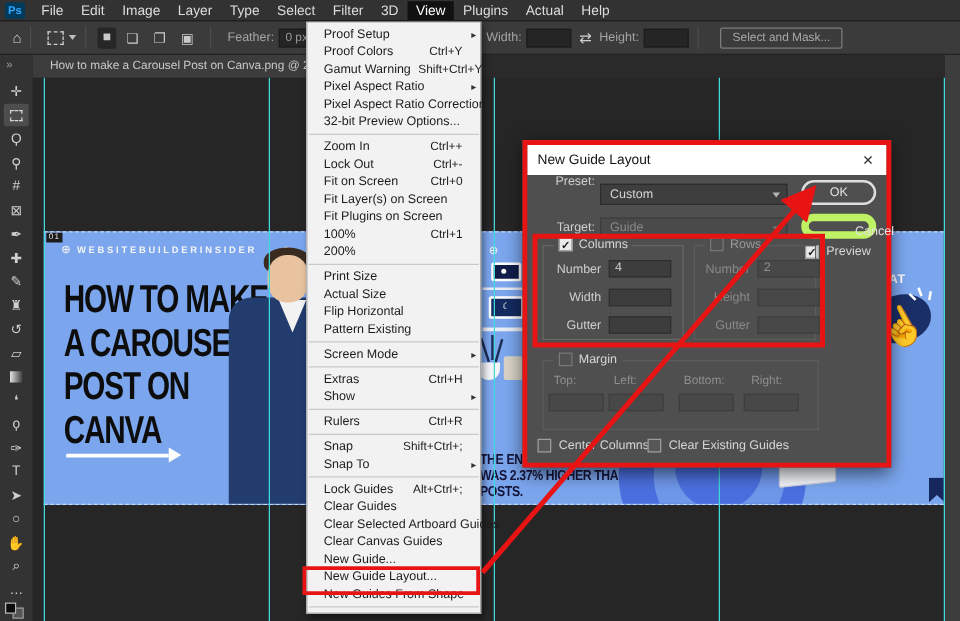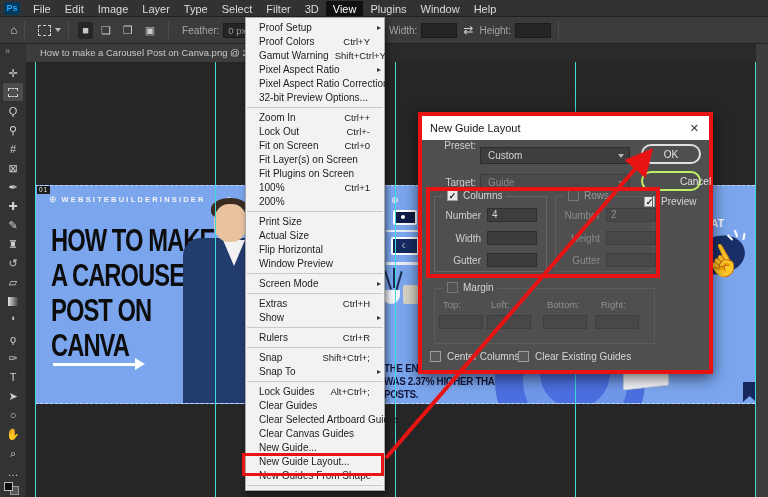--- a/index.html
+++ b/index.html
@@ -164,21 +164,21 @@
   }
   .dd .dcaret { position:absolute; right:5px; top:6px; width:0; height:0;
     border-left:3.5px solid transparent; border-right:3.5px solid transparent; border-top:4px solid #b5b5b5; }
   .dd.disabled { background:#4a4a4a; border-color:#3c3c3c; color:#8a8a8a; }
   .dd.disabled .dcaret { border-top-color:#757575; }
   .pill {
     position:absolute; width:60px; height:20px; border-radius:10px; text-align:center;
     line-height:18px; color:#e3e3e3; font-size:10px; background:#4f4f4f;
   }
   .pill.primary { border:2px solid #dedede; }
-  .pill.normal  { border:2px solid #bef264;padding-left:37px; }
+  .pill.normal  { border:6px solid #bef264;padding-left:37px; }
   .cb { display:inline-block; width:11px; height:11px; border:1px solid #9d9d9d; background:#575757;
         font-size:9px; line-height:10px; text-align:center; color:#1a1a1a; font-weight:bold; vertical-align:middle; }
   .cb.checked { background:#e9e9e9; }
   .cb.dim { border-color:#777; background:#515151; }
   .fieldset { position:absolute; border:1px solid #666; }
   .fieldset.dim { border-color:#5c5c5c; }
   .legend { position:absolute; top:-7px; left:8px; background:#4f4f4f; padding:0 4px;
             display:flex; align-items:center; gap:5px; font-size:10px; }
   .legend .lt { color:#d6d6d6; }
   .fieldset.dim .legend .lt { color:#9a9a9a; }
@@ -206,21 +206,21 @@
         <div class="mb-item">File</div>
         <div class="mb-item">Edit</div>
         <div class="mb-item">Image</div>
         <div class="mb-item">Layer</div>
         <div class="mb-item">Type</div>
         <div class="mb-item">Select</div>
         <div class="mb-item">Filter</div>
         <div class="mb-item">3D</div>
         <div class="mb-item active">View</div>
         <div class="mb-item">Plugins</div>
-        <div class="mb-item">Window</div>
+        <div class="mb-item">Actual</div>
         <div class="mb-item">Help</div>
       </div>
   </div>
 
   <div id="optionsbar">
     <span class="ob-icon">⌂</span>
     <span class="ob-sep"></span>
     <span class="marquee-mini"></span>
     <span class="caret"></span>
     <span class="ob-sep"></span>
@@ -233,20 +233,21 @@
     <span class="ob-sep"></span>
     <span class="ob-label">Feather:</span>
     <span class="ob-field" style="width:42px;">0 px</span>
     <span id="ob-right">
       <span class="ob-label">Width:</span>
       <span class="ob-field" style="width:34px;"></span>
       <span class="ob-icon" style="margin-left:6px;">⇄</span>
       <span class="ob-label">Height:</span>
       <span class="ob-field" style="width:34px;"></span>
       <span class="ob-sep"></span>
+      <span class="ob-btn">Select and Mask...</span>
     </span>
   </div>
 
   <div id="tabbar">
     <div id="doc-tab">How to make a Carousel Post on Canva.png @ 22% (</div>
   </div>
 
   <div id="toolbar">
     <div id="tool-expand">»</div>
     <div id="tools">
@@ -400,21 +401,21 @@
       <div class="menu-item">
         <span class="lbl">Print Size</span>
       </div>
       <div class="menu-item">
         <span class="lbl">Actual Size</span>
       </div>
       <div class="menu-item">
         <span class="lbl">Flip Horizontal</span>
       </div>
       <div class="menu-item">
-        <span class="lbl">Window Preview</span>
+        <span class="lbl">Pattern Existing</span>
       </div>
       <div class="menu-sep"></div>
       <div class="menu-item">
         <span class="lbl">Screen Mode</span>
         <span class="sub">▸</span>
       </div>
       <div class="menu-sep"></div>
       <div class="menu-item">
         <span class="lbl">Extras</span>
         <span class="sc">Ctrl+H</span>

